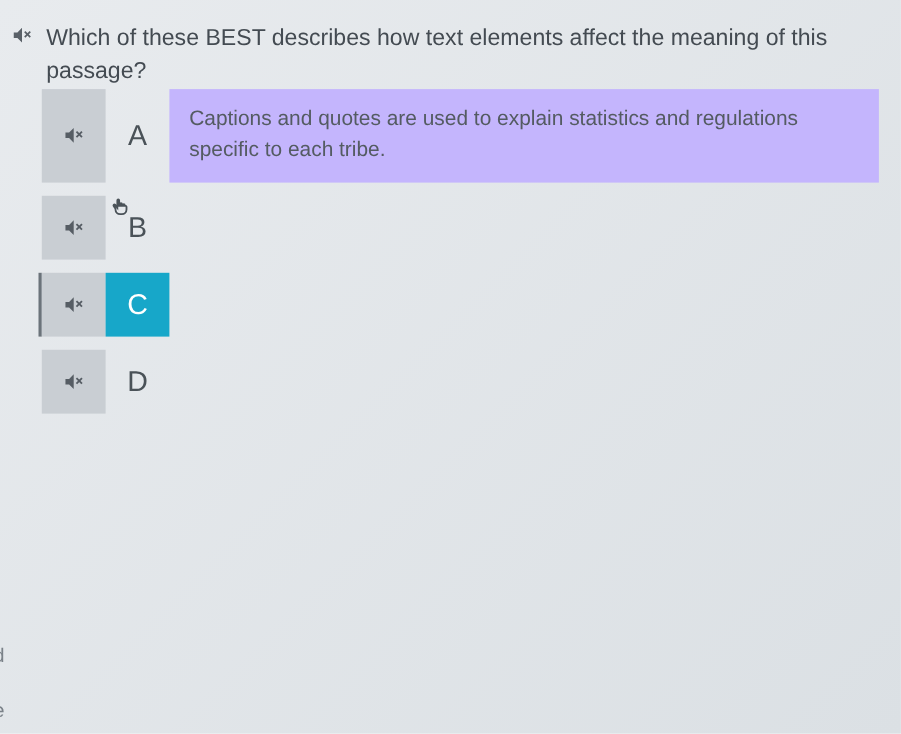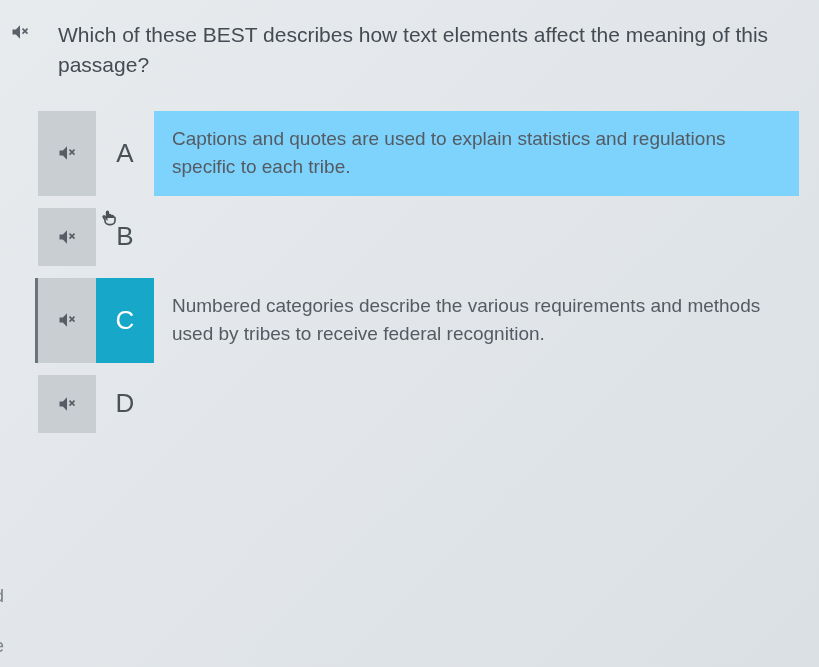--- a/index.html
+++ b/index.html
@@ -9,22 +9,21 @@
     font-family: Arial, Helvetica, sans-serif;
     background: linear-gradient(135deg, #e8ebee 0%, #dbe0e4 100%);
     padding: 20px 20px 20px 10px;
     color: #4a5258;
     overflow: hidden;
     position: relative;
   }
   .question-row {
     display: flex;
     align-items: flex-start;
-    gap: 24px;
-    margin-bottom: 30px;
+    gap: 8px;
     padding-left: 0;
   }
   .q-speaker {
     flex: 0 0 24px;
     margin-top: 2px;
     color: #5a6168;
   }
   .q-text {
     font-size: 21px;
     line-height: 1.45;
@@ -60,21 +59,21 @@
     color: #4a5258;
     background: transparent;
     position: relative;
   }
   .opt-letter.selected {
     background: #17a7c9;
     color: #ffffff;
   }
   .opt-text {
     flex: 1;
-    background: #7dd3fc;
+    background: #c4b5fd;
     padding: 14px 18px;
     font-size: 19px;
     line-height: 1.5;
     color: #545b62;
     display: flex;
     align-items: center;
   }
   .opt-text.plain {
     background: transparent;
   }
@@ -153,21 +152,20 @@
 
   <div class="option selected-bar">
     <div class="opt-speaker">
       <svg class="speaker" viewBox="0 0 24 24" fill="currentColor">
         <path d="M3 9v6h4l5 5V4L7 9H3z"></path>
         <line x1="15" y1="8" x2="21" y2="14" stroke="currentColor" stroke-width="2"></line>
         <line x1="21" y1="8" x2="15" y2="14" stroke="currentColor" stroke-width="2"></line>
       </svg>
     </div>
     <div class="opt-letter selected">C</div>
-    <div class="opt-text plain">Numbered categories describe the various requirements and methods used by tribes to receive federal recognition.</div>
   </div>
 
   <div class="option">
     <div class="opt-speaker">
       <svg class="speaker" viewBox="0 0 24 24" fill="currentColor">
         <path d="M3 9v6h4l5 5V4L7 9H3z"></path>
         <line x1="15" y1="8" x2="21" y2="14" stroke="currentColor" stroke-width="2"></line>
         <line x1="21" y1="8" x2="15" y2="14" stroke="currentColor" stroke-width="2"></line>
       </svg>
     </div>

